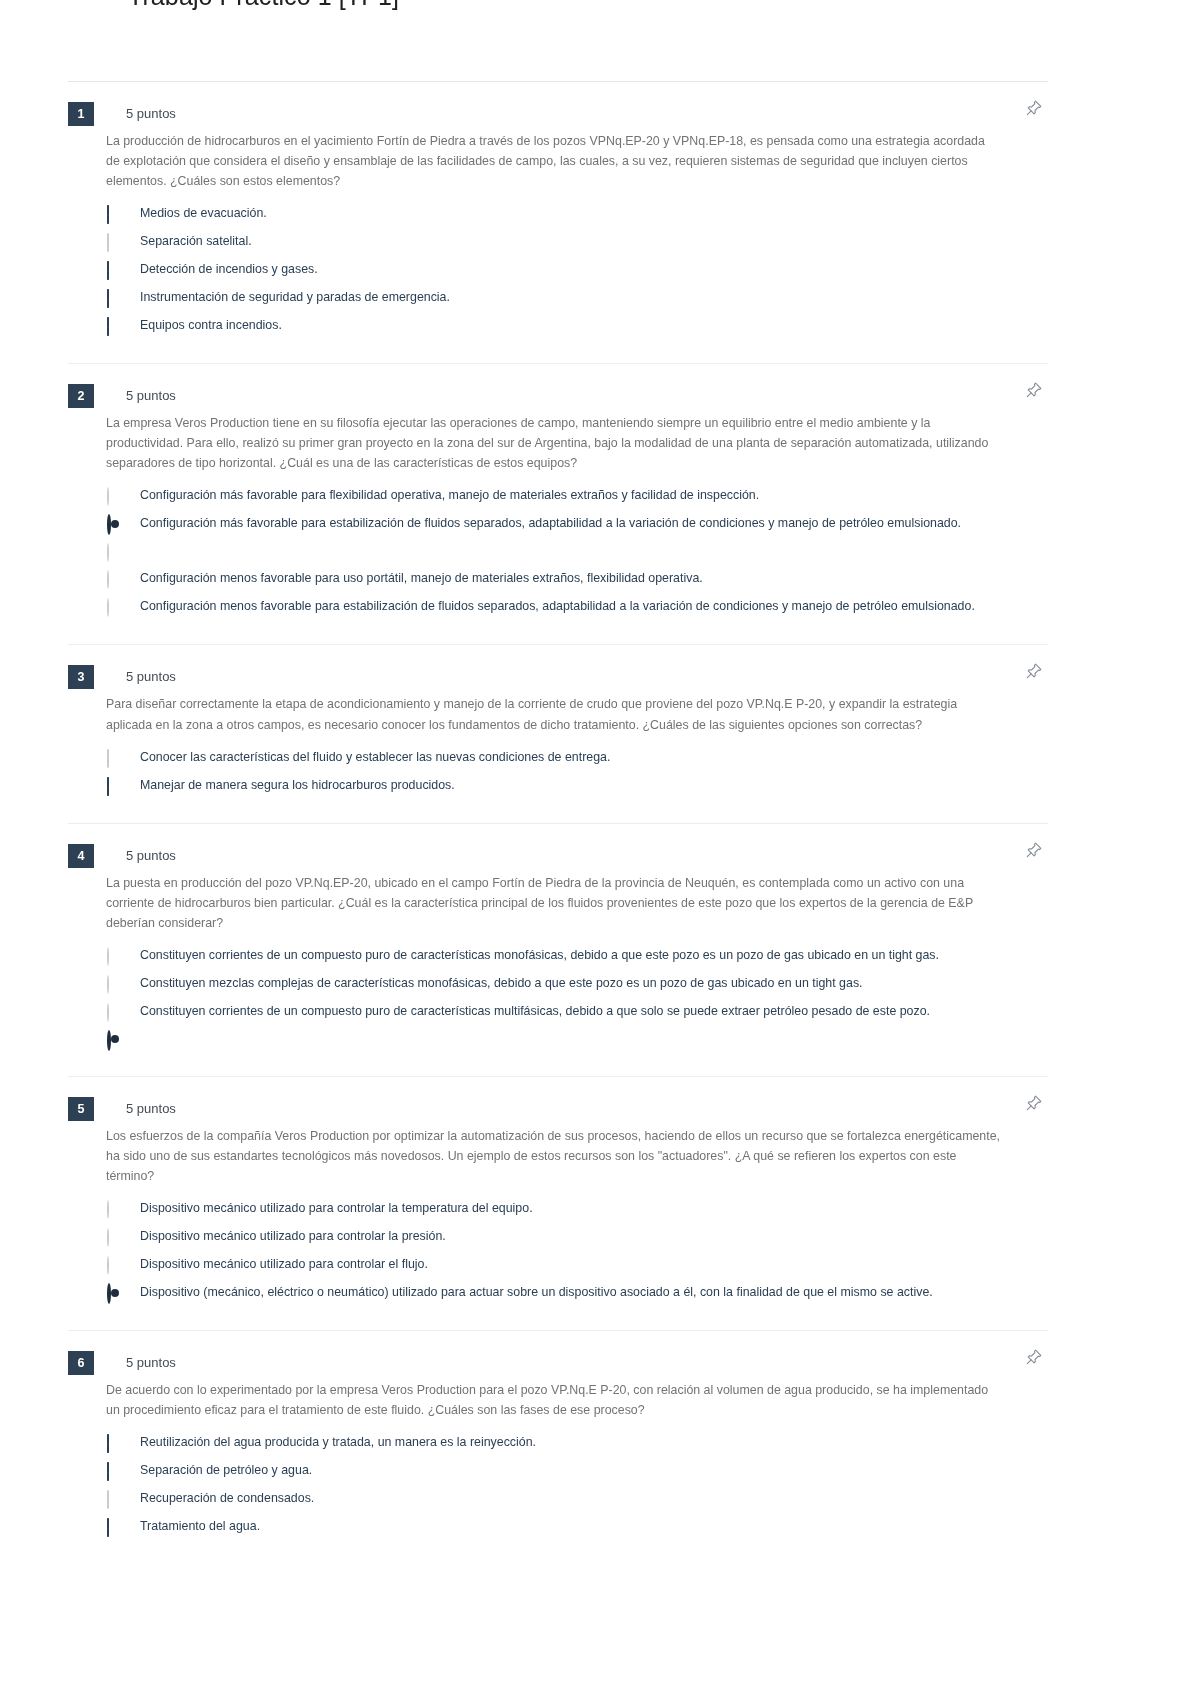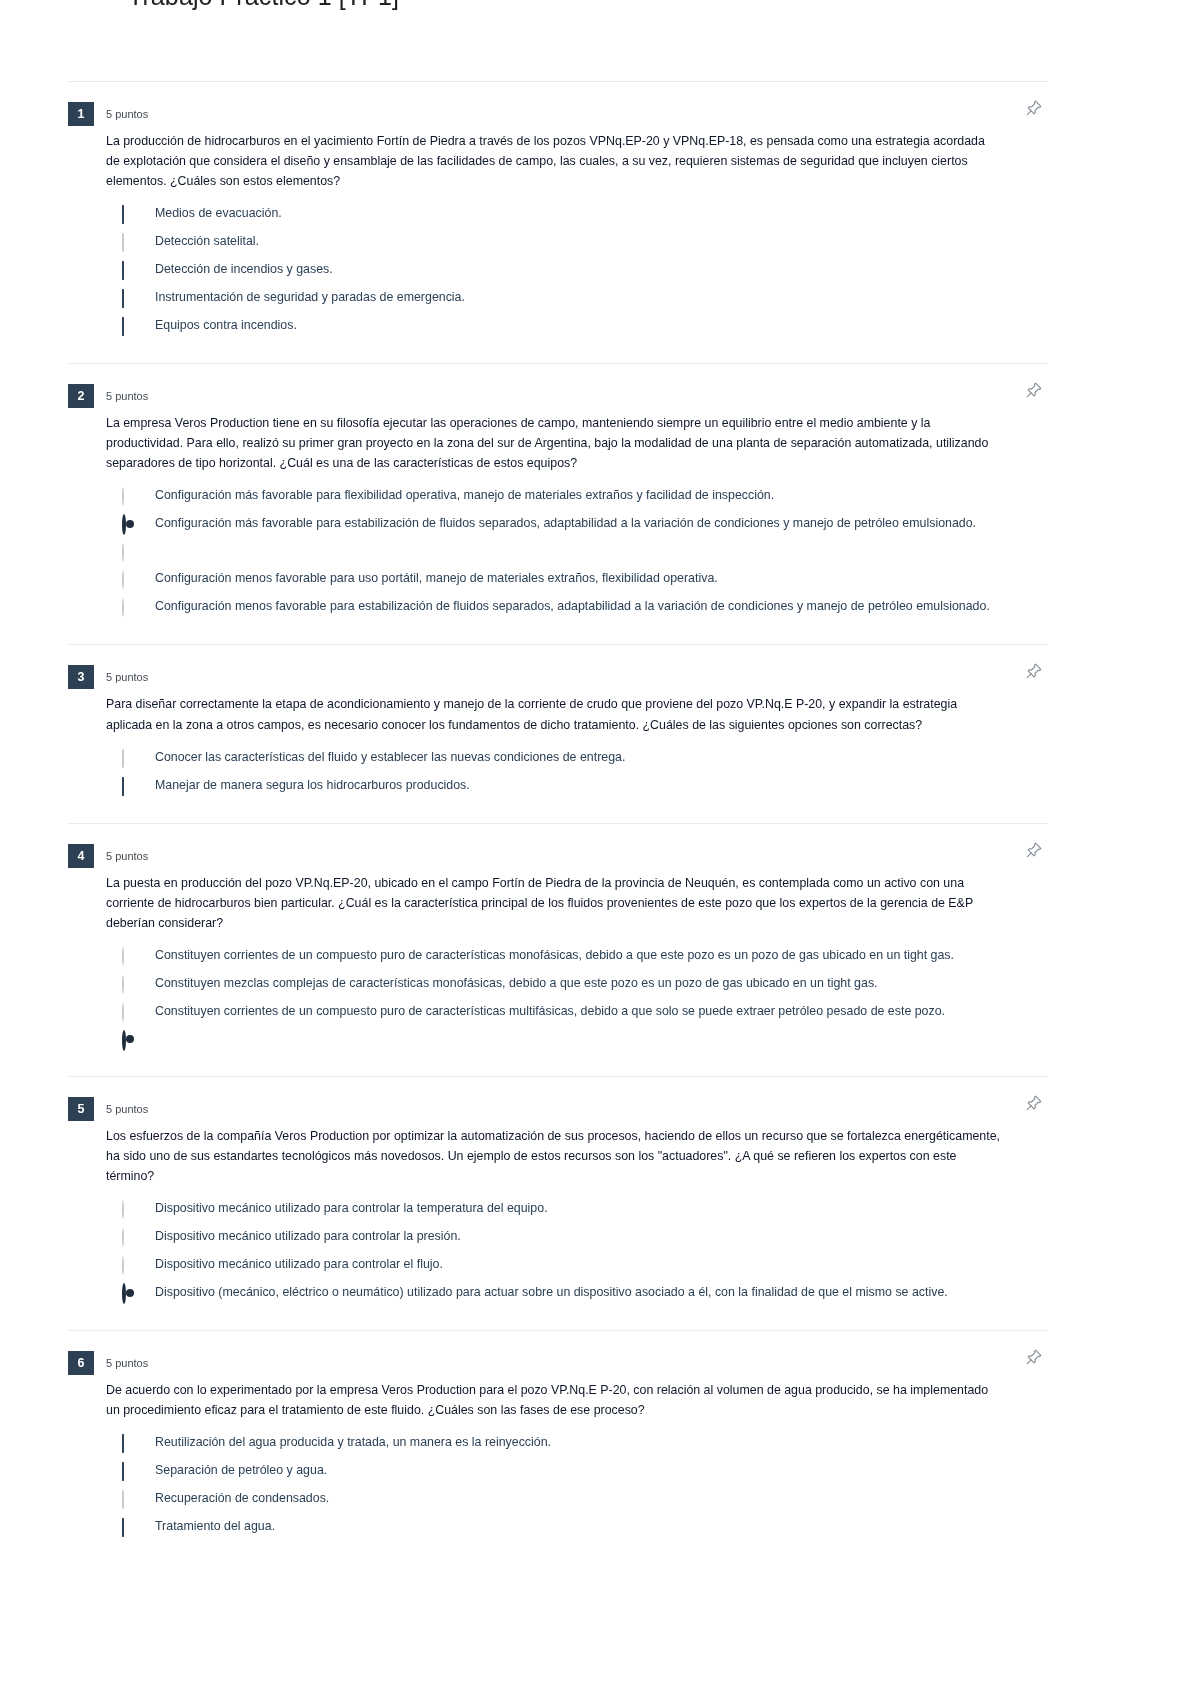--- a/index.html
+++ b/index.html
@@ -64,52 +64,52 @@
     width: 26px;
     height: 24px;
     background: #2e4053;
     color: #ffffff;
     font-size: 12.5px;
     line-height: 24px;
     text-align: center;
     font-weight: 600;
   }
   .qpoints {
-    margin: 0 0 0 38px;
-    font-size: 11px;
+    margin: 0 0 0 58px;
+    font-size: 13px;
     color: #444b53;
     line-height: 24px;
     height: 24px;
     padding-top: 2px;
   }
   .qtext {
     margin: 7px 0 10px 38px;
     font-size: 12.4px;
     line-height: 1.62;
-    color: #0f172a;
+    color: #737373;
     max-width: 895px;
     text-align: left;
   }
 
   .pin-icon {
     position: absolute;
     right: 6px;
     top: 18px;
     width: 16px;
     height: 16px;
     opacity: .62;
   }
   .pin-icon svg { display: block; }
 
   
   .options { margin: 0 0 0 38px; padding: 0; list-style: none; }
   .opt {
     display: flex;
     align-items: flex-start;
-    margin: 0 0 2px 16px;
+    margin: 0 0 2px 1px;
     padding: 4px 0;
     min-height: 25px;
   }
   .opt .box {
     flex: 0 0 auto;
     width: 15px;
     height: 15px;
     margin-top: 1px;
     margin-right: 18px;
     position: relative;
@@ -188,21 +188,21 @@
           </div>
           <div class="qpoints">5 puntos</div>
           <div class="qtext">La producción de hidrocarburos en el yacimiento Fortín de Piedra a través de los pozos VPNq.EP-20 y VPNq.EP-18, es pensada como una estrategia acordada de explotación que considera el diseño y ensamblaje de las facilidades de campo, las cuales, a su vez, requieren sistemas de seguridad que incluyen ciertos elementos. ¿Cuáles son estos elementos?</div>
           <ul class="options">
             <li class="opt">
               <span class="box"><span class="cb"></span></span>
               <span class="label">Medios de evacuación.</span>
             </li>
             <li class="opt">
               <span class="box"><span class="cb-off"></span></span>
-              <span class="label">Detección satelital.</span>
+              <span class="label">Separación satelital.</span>
             </li>
             <li class="opt">
               <span class="box"><span class="cb"></span></span>
               <span class="label">Detección de incendios y gases.</span>
             </li>
             <li class="opt">
               <span class="box"><span class="cb"></span></span>
               <span class="label">Instrumentación de seguridad y paradas de emergencia.</span>
             </li>
             <li class="opt">

